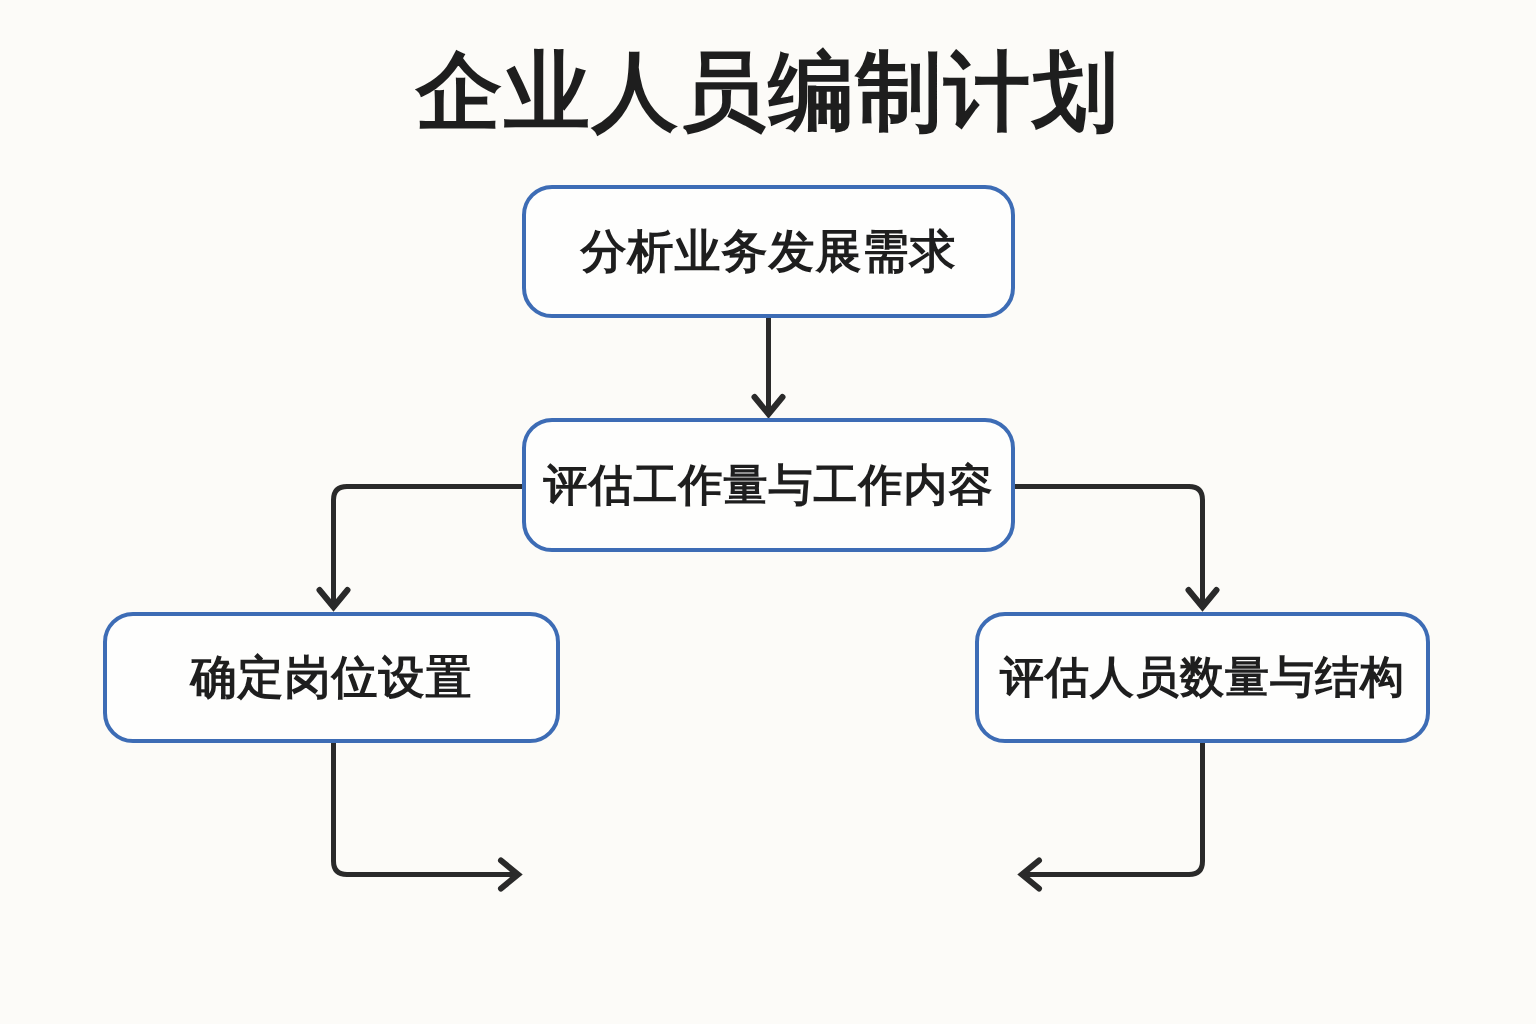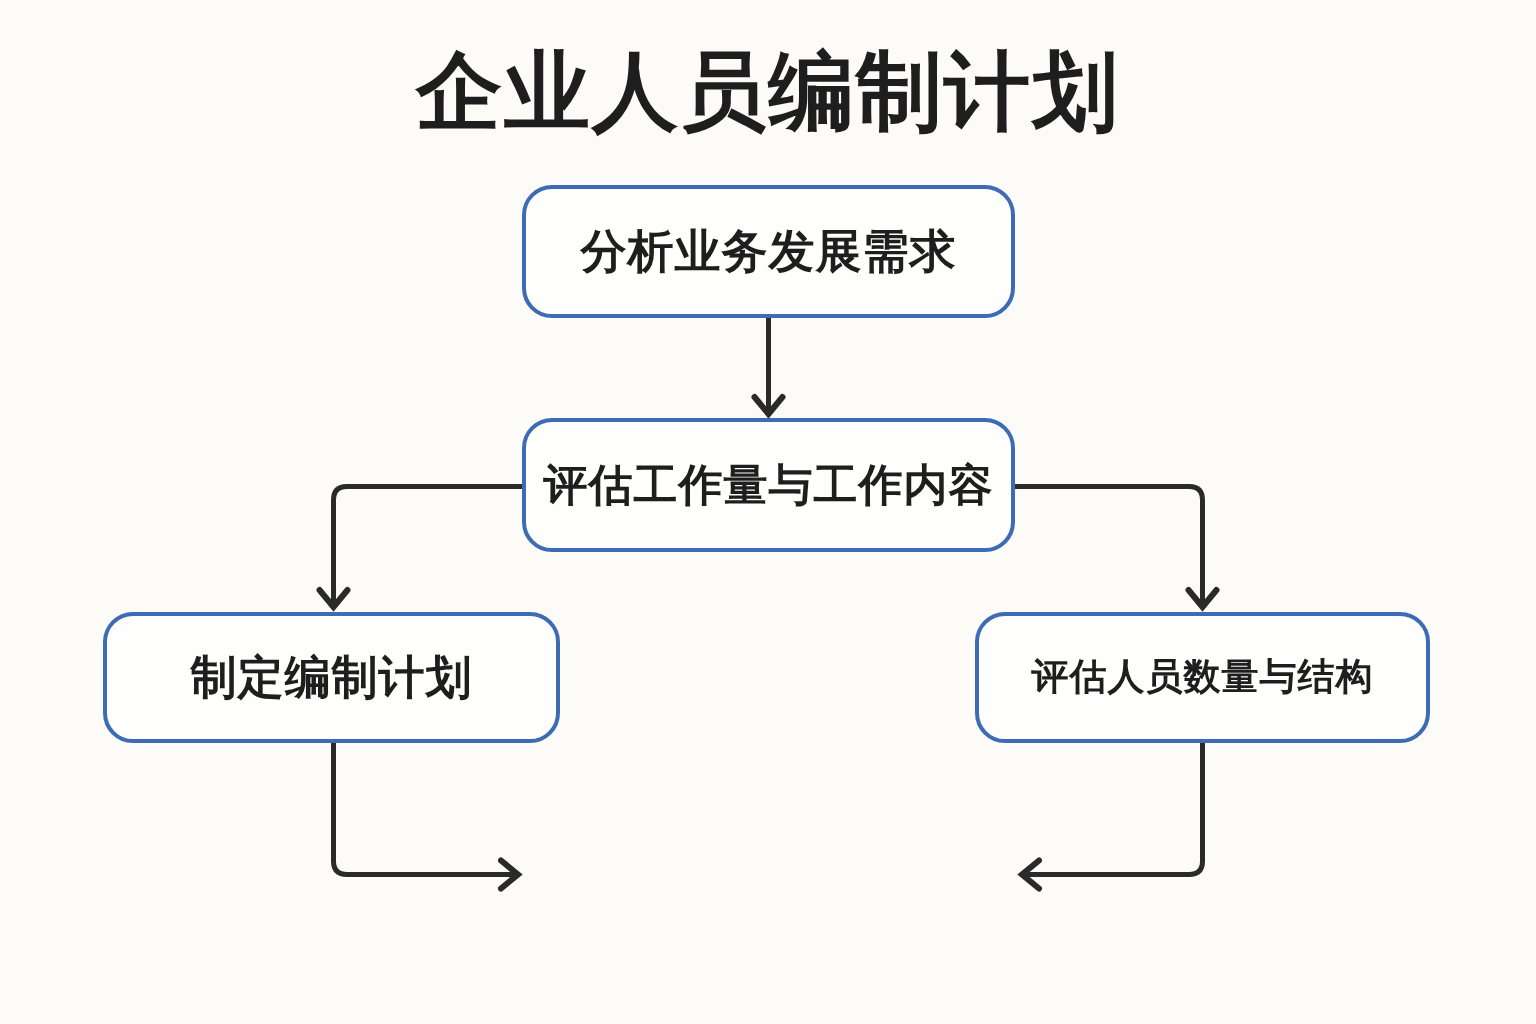--- a/index.html
+++ b/index.html
@@ -59,21 +59,21 @@
     color: var(--text);
     font-weight: 700;
     font-size: 46px;
     letter-spacing: 1px;
     text-align: center;
     line-height: 1.1;
   }
   .node-analyze   { left: 522px;  top: 185px; width: 493px; height: 133px; }
   .node-workload  { left: 522px;  top: 418px; width: 493px; height: 134px; font-size: 44px; }
   .node-positions { left: 103px;  top: 612px; width: 457px; height: 131px; }
-  .node-headcount { left: 975px;  top: 612px; width: 455px; height: 131px; font-size: 37px; }
+  .node-headcount { left: 975px;  top: 612px; width: 455px; height: 131px; font-size: 44px; }
   .node-plan      { left: 523px;  top: 807px; width: 494px; height: 131px; }
 </style>
 </head>
 <body>
 
 <div class="canvas">
 
   <h1 class="title">企业人员编制计划</h1>
 
   <svg class="edges" viewBox="0 0 1536 1024" xmlns="http://www.w3.org/2000/svg">
@@ -91,21 +91,21 @@
 
   <div class="node node-workload">
     <span>评估工作量与工作内容</span>
   </div>
 
   <div class="node node-analyze">
     <span>分析业务发展需求</span>
   </div>
 
   <div class="node node-positions">
-    <span>制定编制计划</span>
+    <span>确定岗位设置</span>
   </div>
 
   <div class="node node-headcount">
     <span>评估人员数量与结构</span>
   </div>
 
 
 </div>
 
 </body></html>

